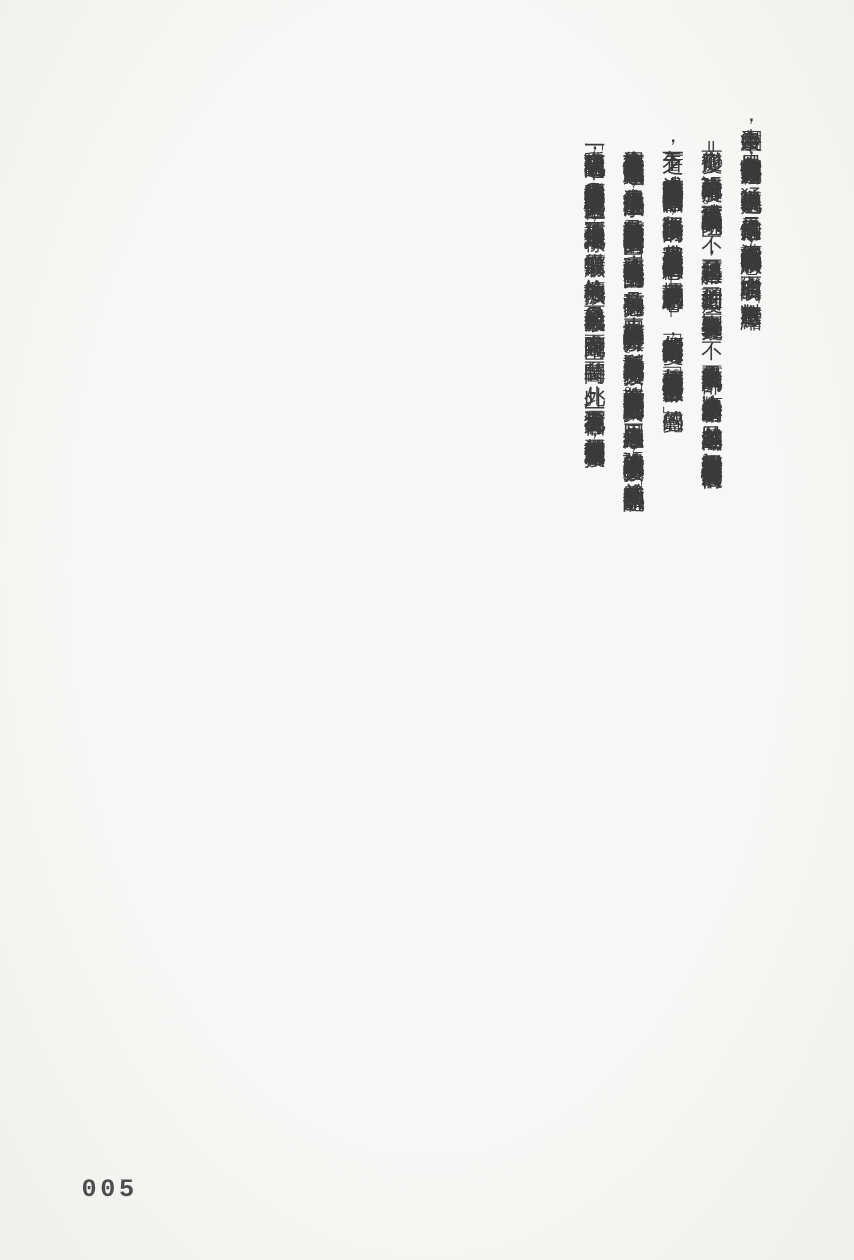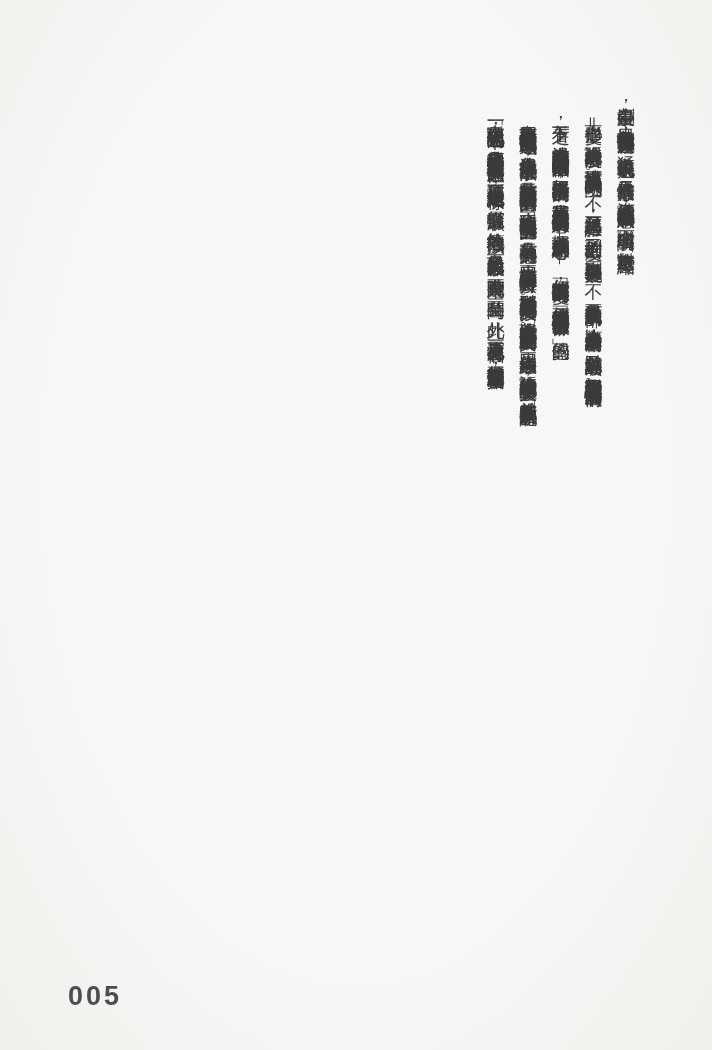--- a/index.html
+++ b/index.html
@@ -35,23 +35,23 @@
     padding: 0;
     text-indent: 1em;
   }
   .text-block p.no-indent {
     text-indent: 0;
   }
   .page-number {
     position: absolute;
     left: 68px;
     top: 981px;
-    font-family: Liberation Sans, sans-serif;
+    font-family: Liberation Mono, monospace;
     font-weight: bold;
-    font-size: 27px;
+    font-size: 21px;
     letter-spacing: 3px;
     color: #4d4d4d;
   }
 </style>
 </head>
 <body>
 
 <div class="page">
 
   <div class="text-block">

